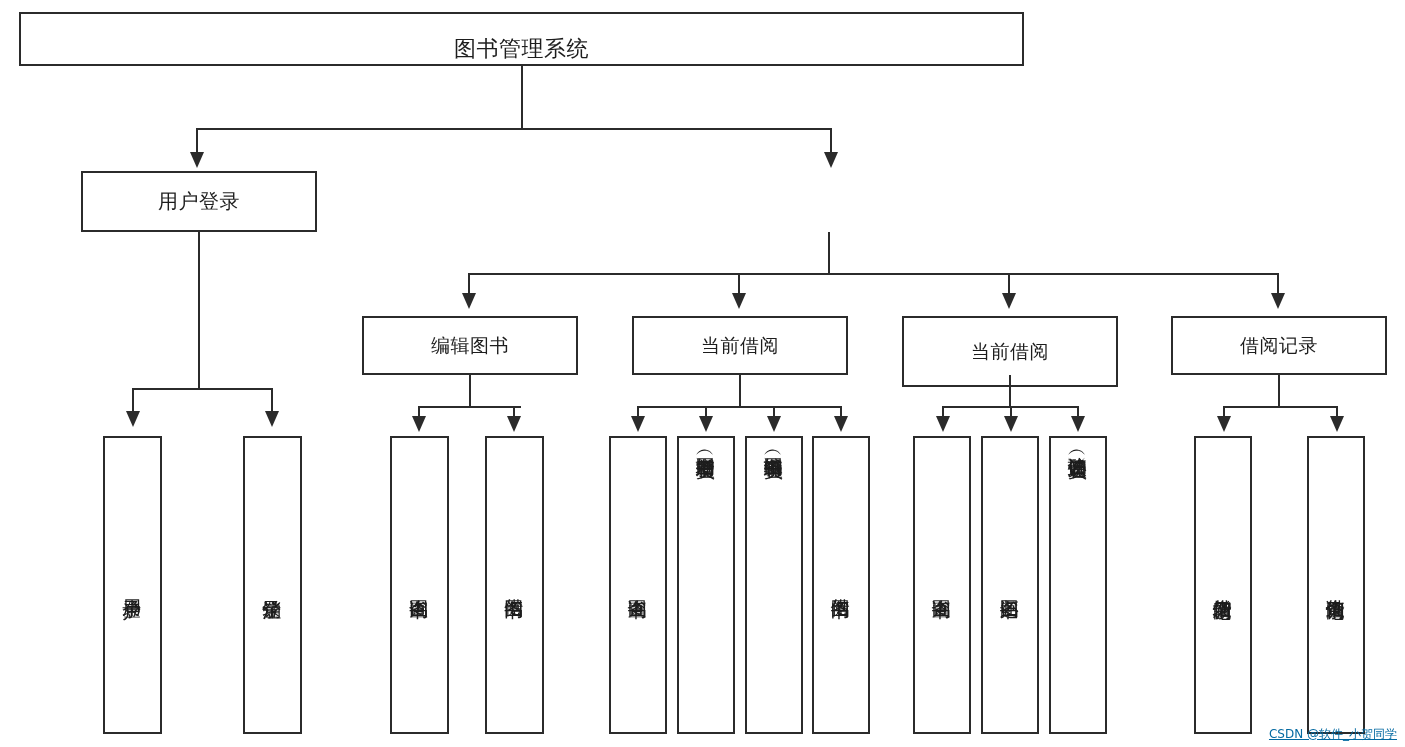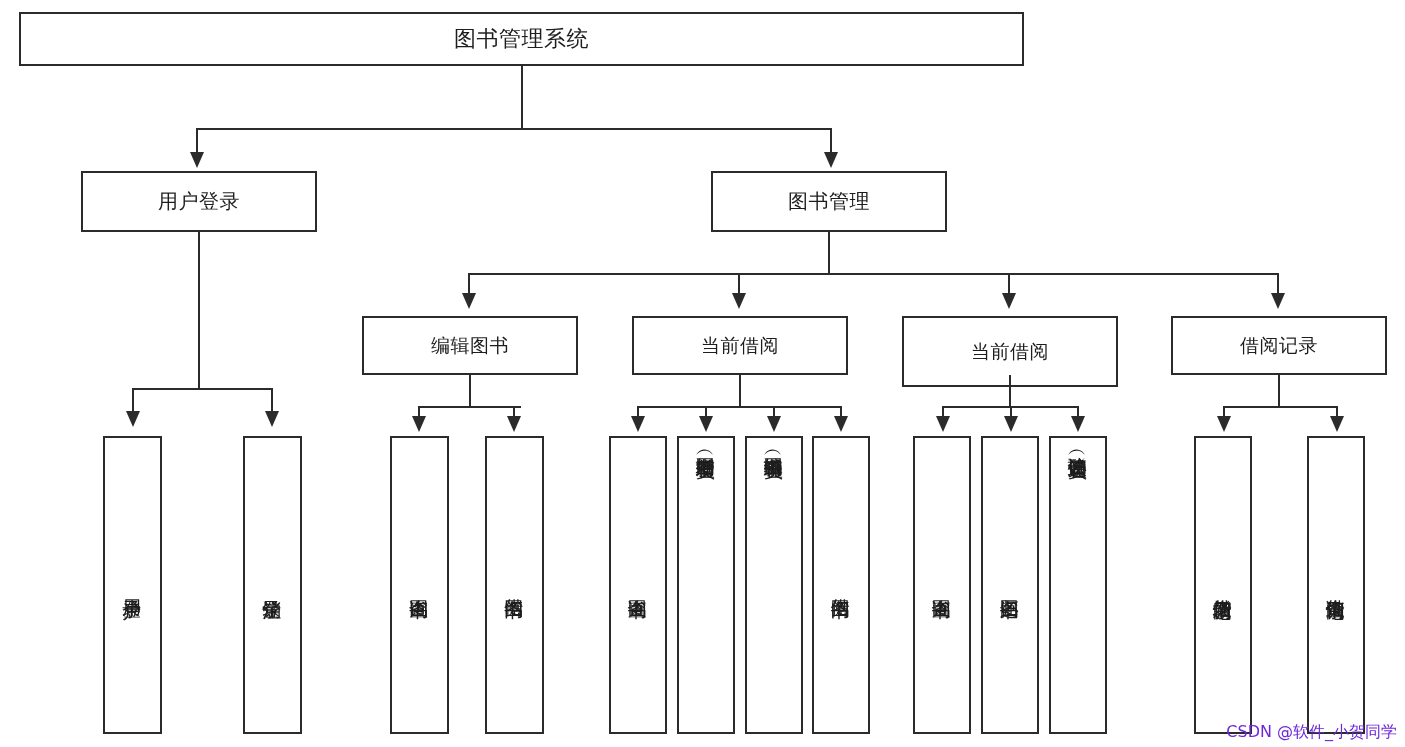--- a/index.html
+++ b/index.html
@@ -70,52 +70,50 @@
     height: 0;
     border-left: 7px solid transparent;
     border-right: 7px solid transparent;
     border-top: 16px solid #2b2b2b;
   }
   
   #watermark {
     position: absolute;
     right: 8px;
     bottom: 4px;
-    font-size: 16px;
-    color: #6d28d9;
+    font-size: 12px;
+    color: #0369a1;
     white-space: nowrap;
     user-select: none;
+    text-decoration: underline;
   }
 </style>
 </head>
 <body>
 
 <div id="canvas">
 
-  <div class="node title-node" style="left:19px; top:12px; width:1005px; height:54px;">
+  <div class="node title-node" style="left:19px; top:12px; width:1005px; height:54px;align-items:flex-end;">
     <span class="label">图书管理系统</span>
   </div>
 
   <div class="lineV" style="left:521px; top:66px; height:63px;"></div>
 
   <div class="lineH" style="left:196px; top:128px; width:636px;"></div>
 
   <div class="lineV" style="left:196px; top:128px; height:26px;"></div>
   <div class="arrow" style="left:190px; top:152px;"></div>
 
   <div class="lineV" style="left:830px; top:128px; height:26px;"></div>
   <div class="arrow" style="left:824px; top:152px;"></div>
 
   <div class="node level2" style="left:81px; top:171px; width:236px; height:61px;">
     <span class="label">用户登录</span>
   </div>
 
-  <div class="node level2" style="left:711px; top:171px; width:236px; height:61px;">
-    <span class="label">图书管理</span>
-  </div>
 
   <div class="lineV" style="left:198px; top:232px; height:157px;"></div>
   <div class="lineH" style="left:132px; top:388px; width:140px;"></div>
   <div class="lineV" style="left:132px; top:388px; height:25px;"></div>
   <div class="arrow" style="left:126px; top:411px;"></div>
   <div class="lineV" style="left:271px; top:388px; height:25px;"></div>
   <div class="arrow" style="left:265px; top:411px;"></div>
 
   <div class="lineV" style="left:828px; top:232px; height:42px;"></div>
   <div class="lineH" style="left:468px; top:273px; width:810px;"></div>

